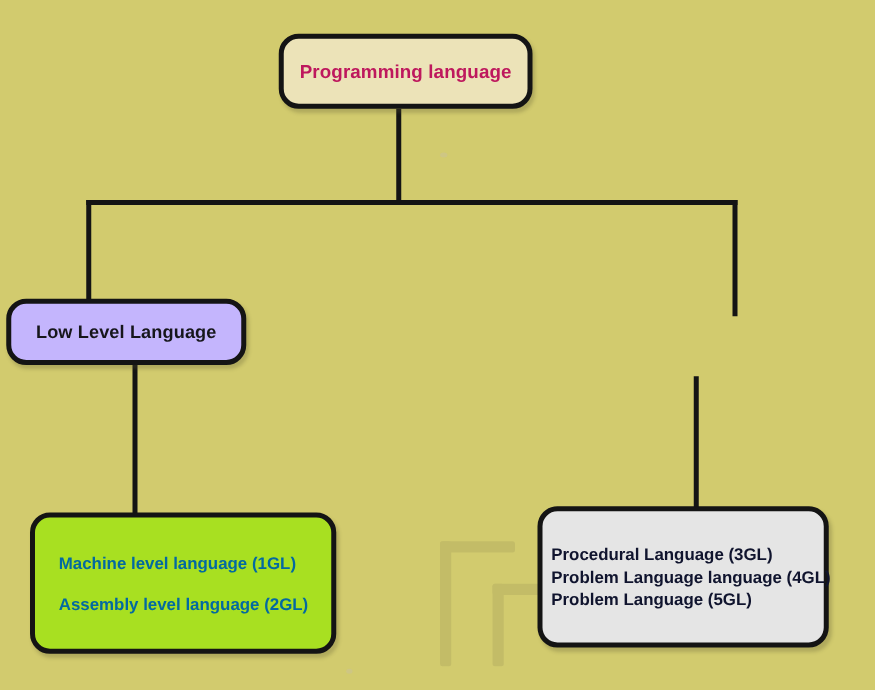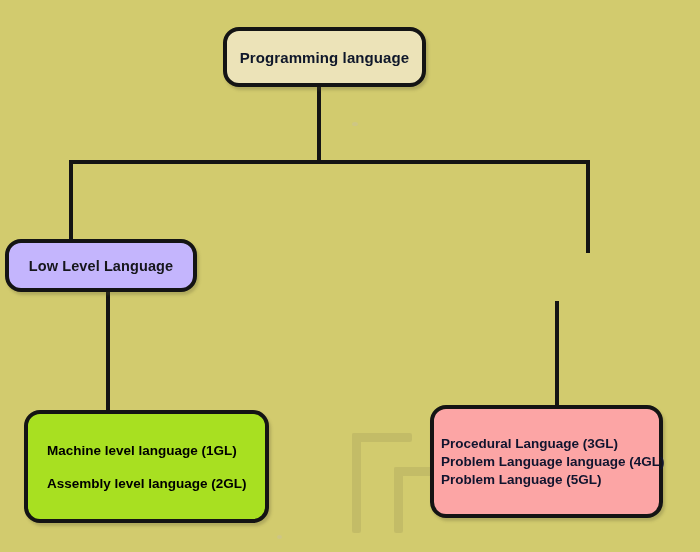--- a/index.html
+++ b/index.html
@@ -67,21 +67,21 @@
   
   #node-root {
     left: 223px;
     top: 27px;
     width: 203px;
     height: 60px;
     background: #ece3b8;
   }
   #node-root .node-label {
     font-size: 15px;
-    color: #0f172a;
+    color: #be185d;
   }
   
   #node-low-level {
     left: 5px;
     top: 239px;
     width: 192px;
     height: 53px;
     background: #c4b5fd;
   }
   #node-high-level {
@@ -103,27 +103,27 @@
     width: 245px;
     height: 113px;
     background: #a8e021;
     padding: 0 0 0 19px;
   }
   #node-high-level-items {
     left: 430px;
     top: 405px;
     width: 233px;
     height: 113px;
-    background: #fca5a5;
+    background: #e5e5e5;
     padding: 0 0 0 7px;
   }
   #node-low-level-items .leaf-line {
     font-size: 13.5px;
     font-weight: bold;
-    color: #000000;
+    color: #0369a1;
     margin: 9px 0;
     white-space: nowrap;
   }
   #node-high-level-items .leaf-line {
     font-size: 13.5px;
     font-weight: bold;
     color: #10142e;
     margin: 1.5px 0;
     white-space: nowrap;
   }

